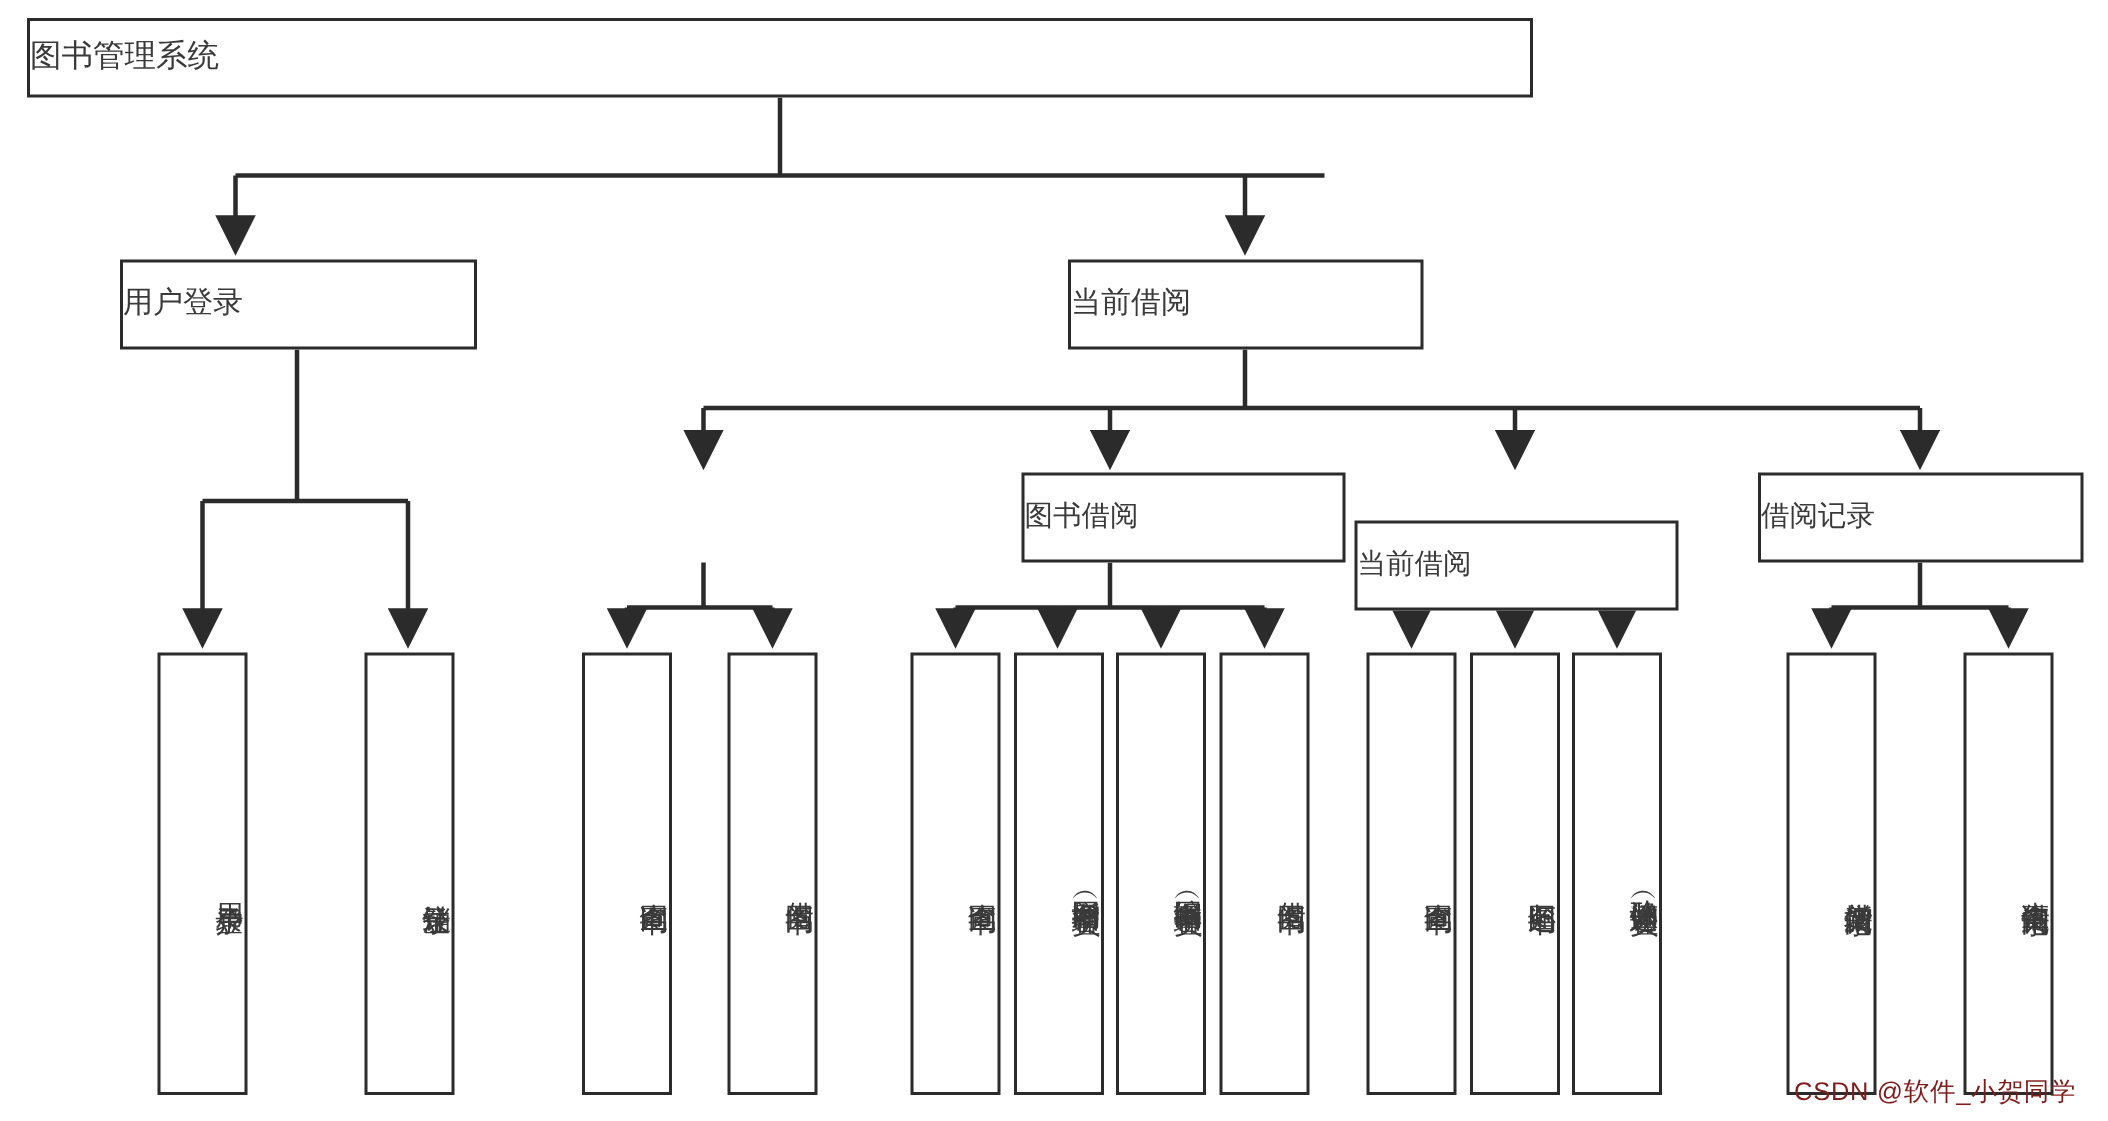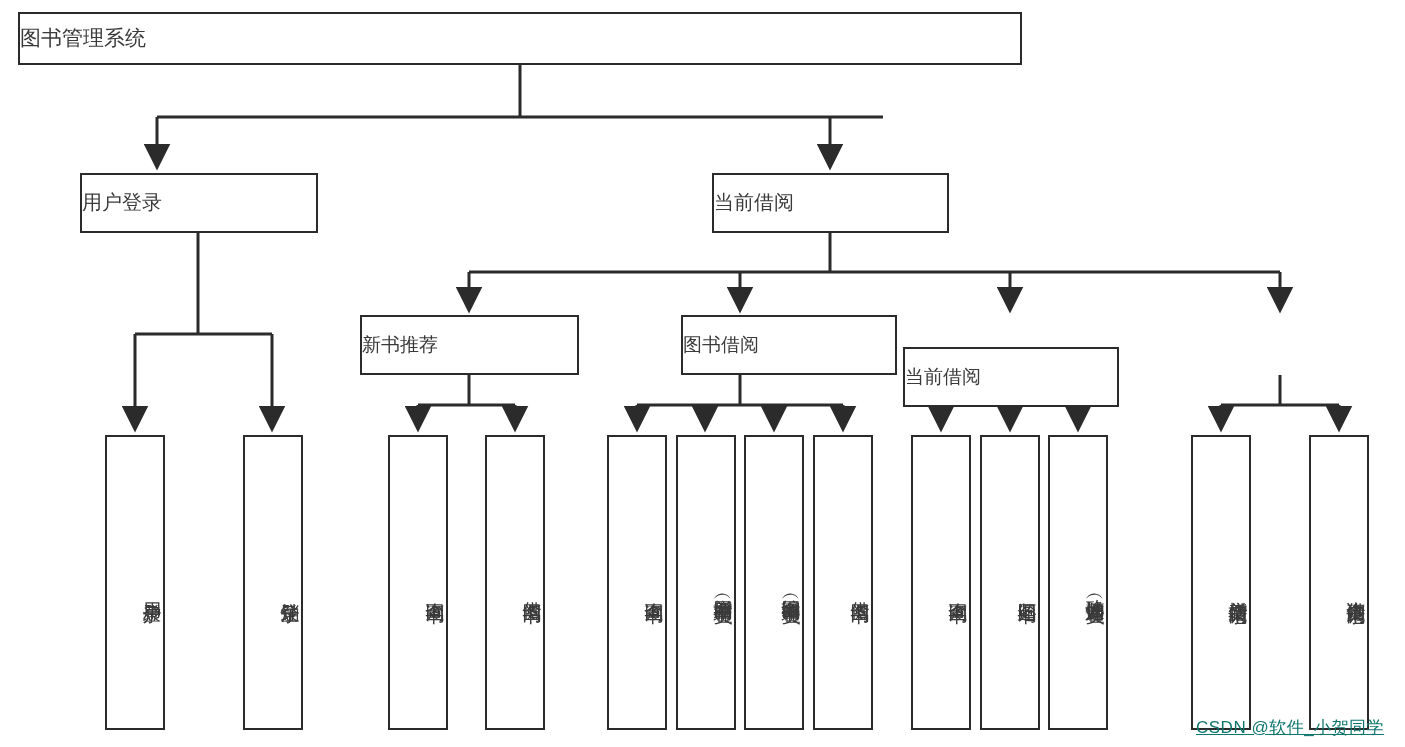--- a/index.html
+++ b/index.html
@@ -55,24 +55,23 @@
     justify-content: center;
   }
   .node .label {
     display: block;
     line-height: 1.18;
     white-space: pre-line;
   }
   .watermark {
     position: absolute;
     font-size: 17px;
-    color: #0f766e;
+    color: #7f1d1d;
     white-space: nowrap;
     letter-spacing: 0.5px;
-    text-decoration: underline;
   }
 </style>
 </head>
 <body>
 
 <div id="canvas">
 
   <svg id="edges" xmlns="http://www.w3.org/2000/svg">
     <defs>
       <marker id="arrow" viewBox="0 0 12 12" refX="10" refY="6" markerWidth="9" markerHeight="9" orient="auto-start-reverse">
@@ -127,28 +126,28 @@
     <span class="label">图书管理系统</span>
   </div>
 
   <div class="node level1" style="left:80px; top:173px; width:238px; height:60px;">
     <span class="label">用户登录</span>
   </div>
   <div class="node level1" style="left:712px; top:173px; width:237px; height:60px;">
     <span class="label">当前借阅</span>
   </div>
 
-  <div class="node level2" style="left:360px; top:315px; width:219px; height:60px;">
-    <span class="label">新书推荐</span>
-  </div>
   <div class="node level2" style="left:633px; top:315px; width:216px; height:60px;margin-left:48px;">
     <span class="label">图书借阅</span>
   </div>
   <div class="node level2" style="left:903px; top:315px; width:216px; height:60px;margin-top:32px;">
     <span class="label">当前借阅</span>
+  </div>
+  <div class="node level2" style="left:1172px; top:315px; width:217px; height:60px;">
+    <span class="label">借阅记录</span>
   </div>
 
   <div class="node leaf" style="left:105px; top:435px; width:60px; height:295px;">
     <span class="label">用户登录</span>
   </div>
   <div class="node leaf" style="left:243px; top:435px; width:60px; height:295px;">
     <span class="label">注销登录</span>
   </div>
 
   <div class="node leaf" style="left:388px; top:435px; width:60px; height:295px;">

